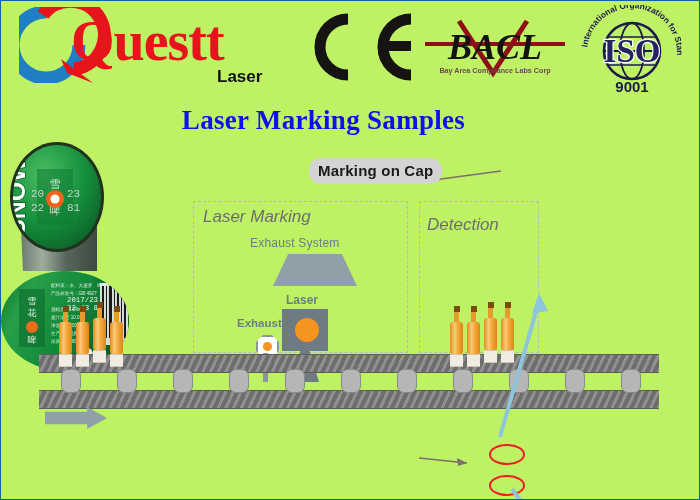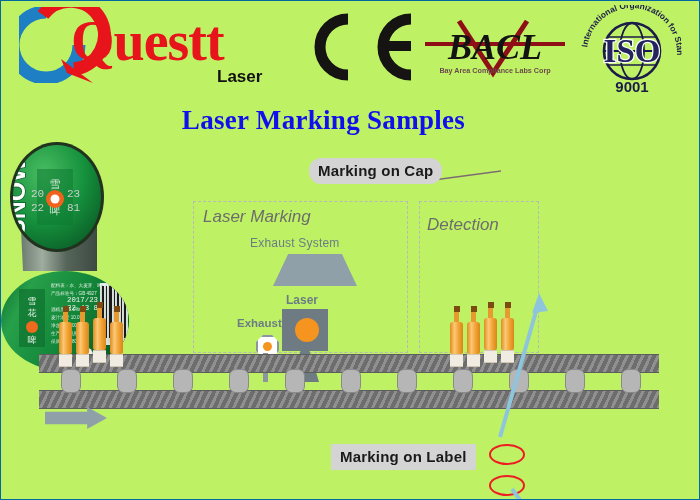--- a/index.html
+++ b/index.html
@@ -431,15 +431,14 @@
           <rect x="120" y="15" width="1" height="52"></rect>
           <rect x="123" y="15" width="2" height="52"></rect>
         </g>
         <circle cx="84" cy="84" r="8" fill="#ffffff" opacity="0.9"></circle>
         <text x="84" y="88" text-anchor="middle" font-family="Liberation Sans, sans-serif" font-size="8" font-weight="bold" fill="#1f4fa0">S</text>
         <text x="98" y="90" font-family="DejaVu Sans, sans-serif" font-size="6" fill="#ffffff">原麦汁浓度10°</text>
       </svg>
     </div>
 
     <div class="callout" id="callout-cap">Marking on Cap</div>
-    <div class="callout" id="callout-label">Marking on Label</div>
   </div>
 </div>
 
 </body></html>

